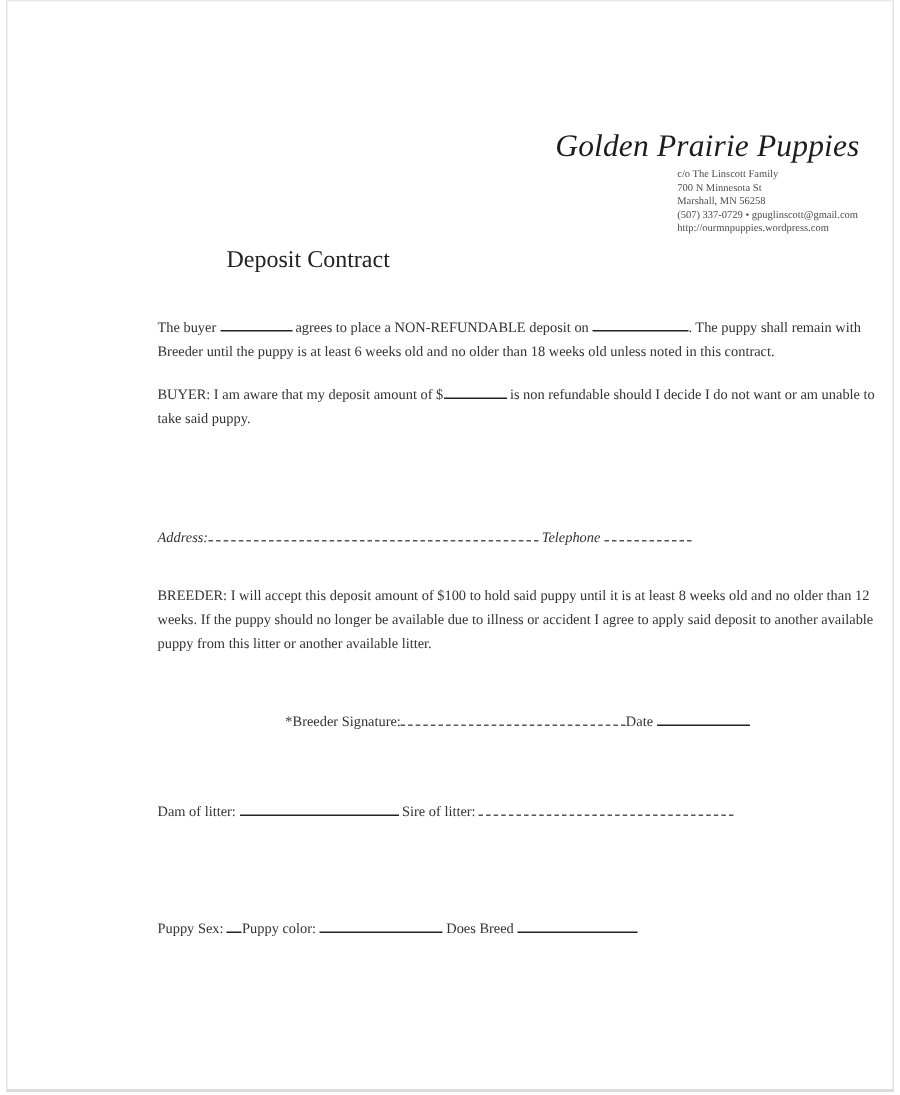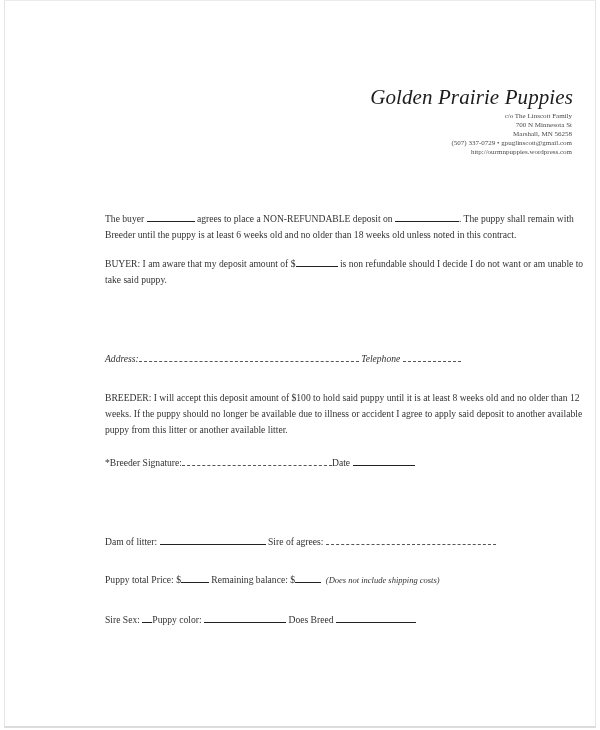--- a/index.html
+++ b/index.html
@@ -3,21 +3,21 @@
 <meta charset="utf-8">
 <style>
   html, body { margin: 0; padding: 0; background: #ffffff; }
   body { width: 600px; height: 730px; position: relative; overflow: hidden;
          font-family: "Liberation Serif", "DejaVu Serif", serif; color: #2a2a2a; }
   .page { position: absolute; left: 4px; top: 0; width: 592px; height: 728px;
           border-left: 1px solid #e4e4e4; border-right: 1px solid #e4e4e4;
           border-top: 1px solid #ececec; border-bottom: 2px solid #dcdcdc; box-sizing: border-box; }
   .brand { position: absolute; right: 22px; top: 84px; font-style: italic; font-size: 21px;
            color: #1c1c1c; letter-spacing: 0.1px; }
-  .addr { position: absolute; right: 23px; top: 111px; text-align: right; font-size: 7px;
+  .addr { position: absolute; right: 23px; top: 111px; text-align: left; font-size: 7px;
           line-height: 9px; color: #4a4a4a; }
   .title { position: absolute; left: 146px; top: 164px; font-size: 16px; color: #222; }
   .para { position: absolute; left: 100px; width: 480px; font-size: 9.6px; line-height: 16px; color: #333; }
   .blank { display: inline-block; border-bottom: 1px solid #222; height: 9px; vertical-align: baseline; }
   .dash { display: inline-block; border-bottom: 1px dashed #555; height: 9px; vertical-align: baseline; }
   .note { font-style: italic; font-size: 8.5px; }
 </style>
 </head>
 <body>
 
@@ -25,20 +25,21 @@
 
   <div class="brand">Golden Prairie Puppies</div>
   <div class="addr">
     <div>c/o The Linscott Family</div>
     <div>700 N Minnesota St</div>
     <div>Marshall, MN 56258</div>
     <div>(507) 337-0729 • gpuglinscott@gmail.com</div>
     <div>http://ourmnpuppies.wordpress.com</div>
   </div>
 
+  <div class="title">Deposit Contract</div>
 
   <div class="para" style="top:210px;">
     <span>The buyer</span>
     <span class="blank" style="width:48px;"></span>
     <span>agrees to place a NON-REFUNDABLE deposit on</span>
     <span class="blank" style="width:64px;"></span><span>. The puppy shall remain with Breeder until the puppy is at least 6 weeks old and no older than 18 weeks old unless noted in this contract.</span>
   </div>
 
   <div class="para" style="top:255px;">
     <span>BUYER: I am aware that my deposit amount of $</span><span class="blank" style="width:42px;"></span>
@@ -47,39 +48,34 @@
 
 
   <div class="para" style="top:350px;font-style:italic;">
     <span>Address:</span><span class="dash" style="width:220px;"></span>
     <span>Telephone</span>
     <span class="dash" style="width:58px;"></span>
   </div>
 
   <div class="para" style="top:389px;">BREEDER: I will accept this deposit amount of $100 to hold said puppy until it is at least 8 weeks old and no older than 12 weeks. If the puppy should no longer be available due to illness or accident I agree to apply said deposit to another available puppy from this litter or another available litter.</div>
 
-  <div class="para" style="top:454px;">
+  <div class="para" style="top:473px;text-align:center;">
     <span>*Breeder Signature:</span><span class="dash" style="width:150px;"></span><span>Date</span>
     <span class="blank" style="width:62px;"></span>
   </div>
 
   <div class="para" style="top:533px;">
     <span>Dam of litter:</span>
     <span class="blank" style="width:106px;"></span>
-    <span>Sire of agrees:</span>
+    <span>Sire of litter:</span>
     <span class="dash" style="width:170px;"></span>
   </div>
 
-  <div class="para" style="top:571px;">
-    <span>Puppy total Price: $</span><span class="blank" style="width:28px;"></span>
-    <span>Remaining balance: $</span><span class="blank" style="width:26px;"></span>
-    &nbsp;<span class="note">(Does not include shipping costs)</span>
-  </div>
 
   <div class="para" style="top:611px;">
-    <span>Sire Sex:</span>
+    <span>Puppy Sex:</span>
     <span class="blank" style="width:10px;"></span><span>Puppy color:</span>
     <span class="blank" style="width:82px;"></span>
     <span>Does Breed</span>
     <span class="blank" style="width:80px;"></span>
   </div>
 
 </div>
 
 </body></html>

